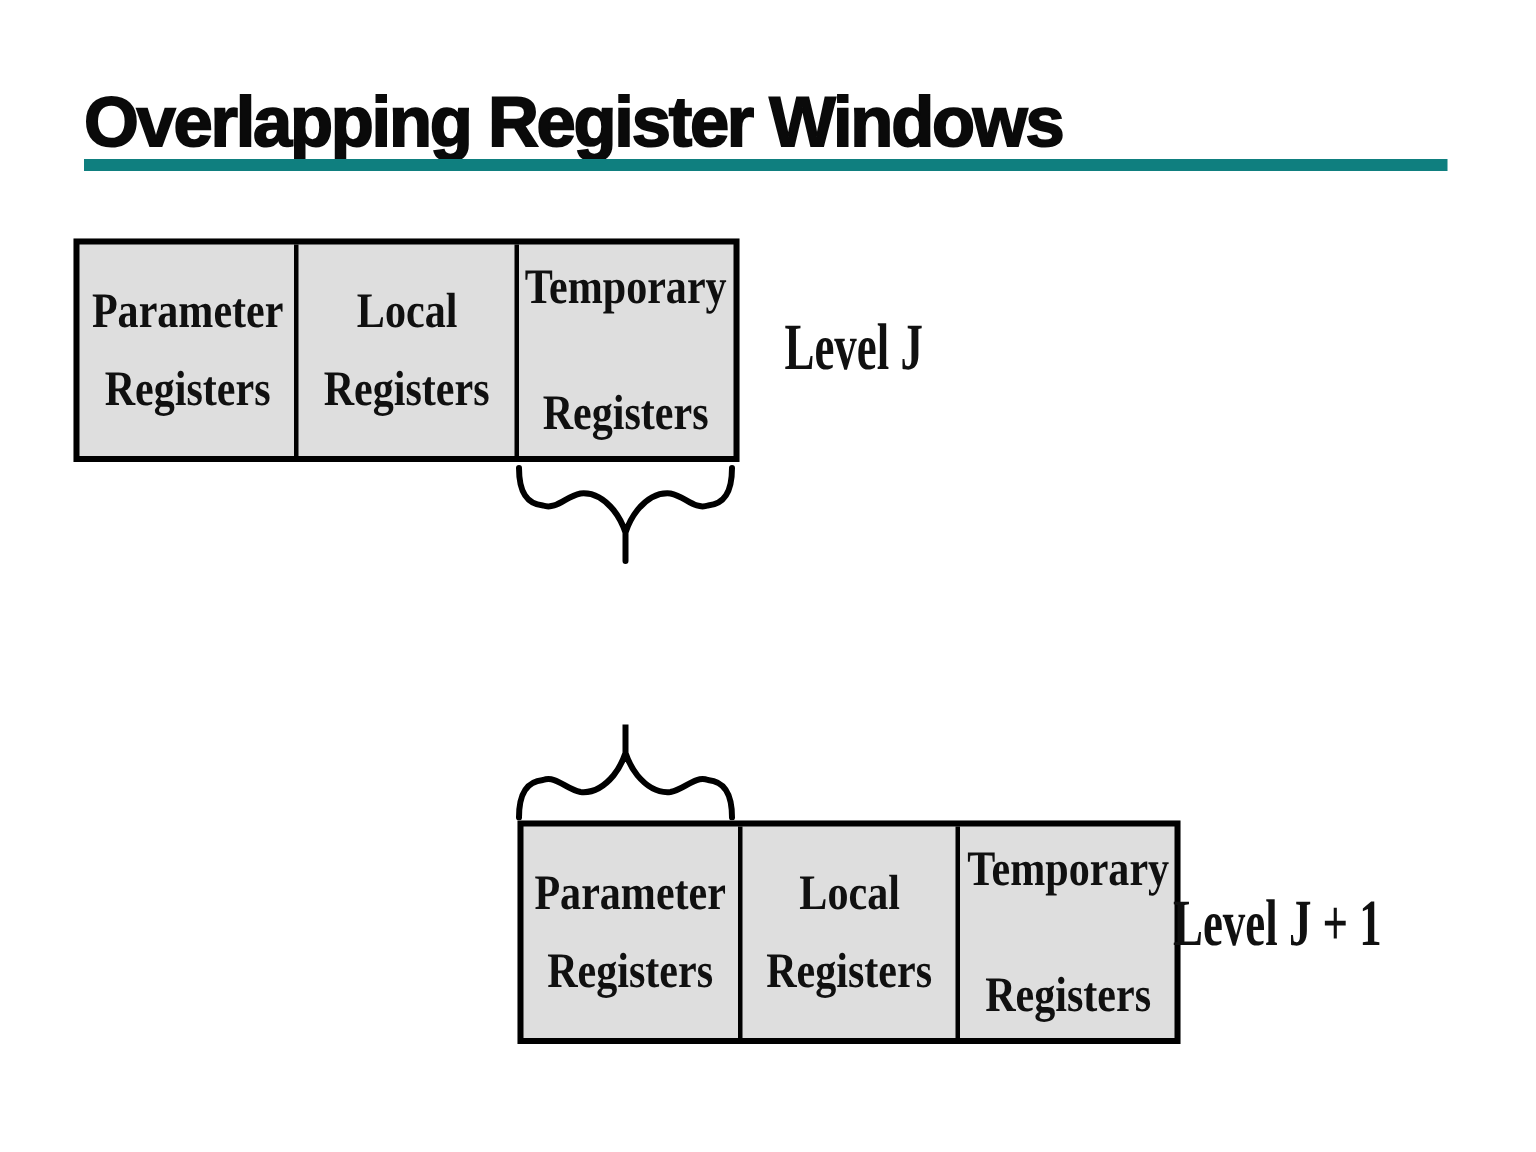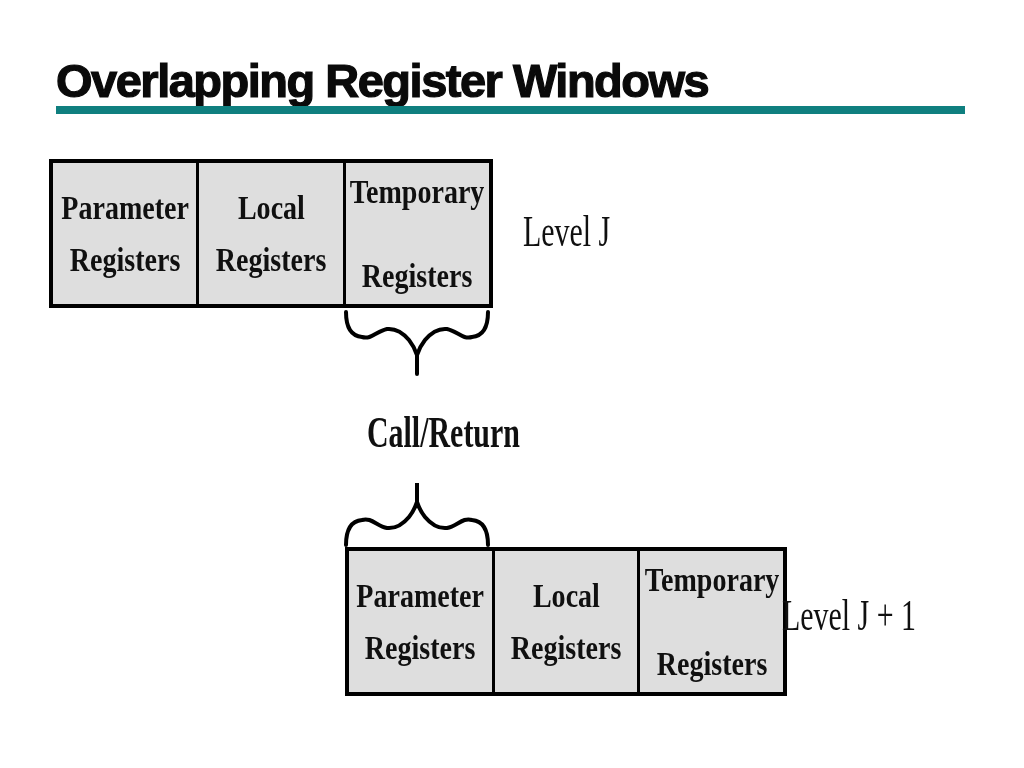--- a/index.html
+++ b/index.html
@@ -30,21 +30,21 @@
     align-items:center;justify-content:center;
     border-right:3px solid #000;min-width:0;text-align:center;
   }
   .cell:last-child{border-right:none;gap:32px;}
   .cell .ln{
     display:inline-block;font-size:33px;line-height:52px;font-weight:bold;
     transform:scaleX(0.85);transform-origin:50% 50%;white-space:nowrap;color:#101010;
   }
   
   .level-label{
-    position:absolute;font-size:44px;line-height:1;font-weight:normal;
+    position:absolute;font-size:44px;line-height:1;font-weight:bold;
     white-space:nowrap;color:#101010;
   }
   .level-label .narrow{display:inline-block;transform:scaleX(0.68);transform-origin:0 50%;}
   .label-j{left:523px;top:210px;}
   .label-j1{left:782px;top:594px;}
   .connector-label{
     position:absolute;left:331px;top:411px;width:180px;text-align:center;
     font-size:44px;line-height:1;font-weight:bold;color:#101010;
   }
   .connector-label .narrow{display:inline-block;transform:scaleX(0.68);transform-origin:50% 50%;white-space:nowrap;}
@@ -78,23 +78,20 @@
   </div>
   <div class="level-label label-j">
     <span class="narrow">Level J</span>
   </div>
 
   <svg class="brace brace-top" width="150" height="66" viewBox="0 0 150 66">
     <path d="M3,2 C3,18 8,26 19,27 C28,30 34,21 44,19 C54,18 61,24 66,30 C70,35 72,39 74,45 L74,64
              M74,45 C76,39 78,35 82,30 C87,24 94,18 104,19 C114,21 120,30 129,27 C140,26 145,18 145,2"></path>
   </svg>
 
-  <div class="connector-label">
-    <span class="narrow">Call/Return</span>
-  </div>
 
   <svg class="brace brace-bottom" width="150" height="64" viewBox="0 0 150 64">
     <path d="M3,62 C3,46 8,38 19,37 C28,34 34,43 44,45 C54,46 61,40 66,34 C70,29 72,25 74,19 L74,0
              M74,19 C76,25 78,29 82,34 C87,40 94,46 104,45 C114,43 120,34 129,37 C140,38 145,46 145,62"></path>
   </svg>
 
   <div class="reg-row row-j1">
     <div class="cell">
       <span class="ln">Parameter</span>
       <span class="ln">Registers</span>

